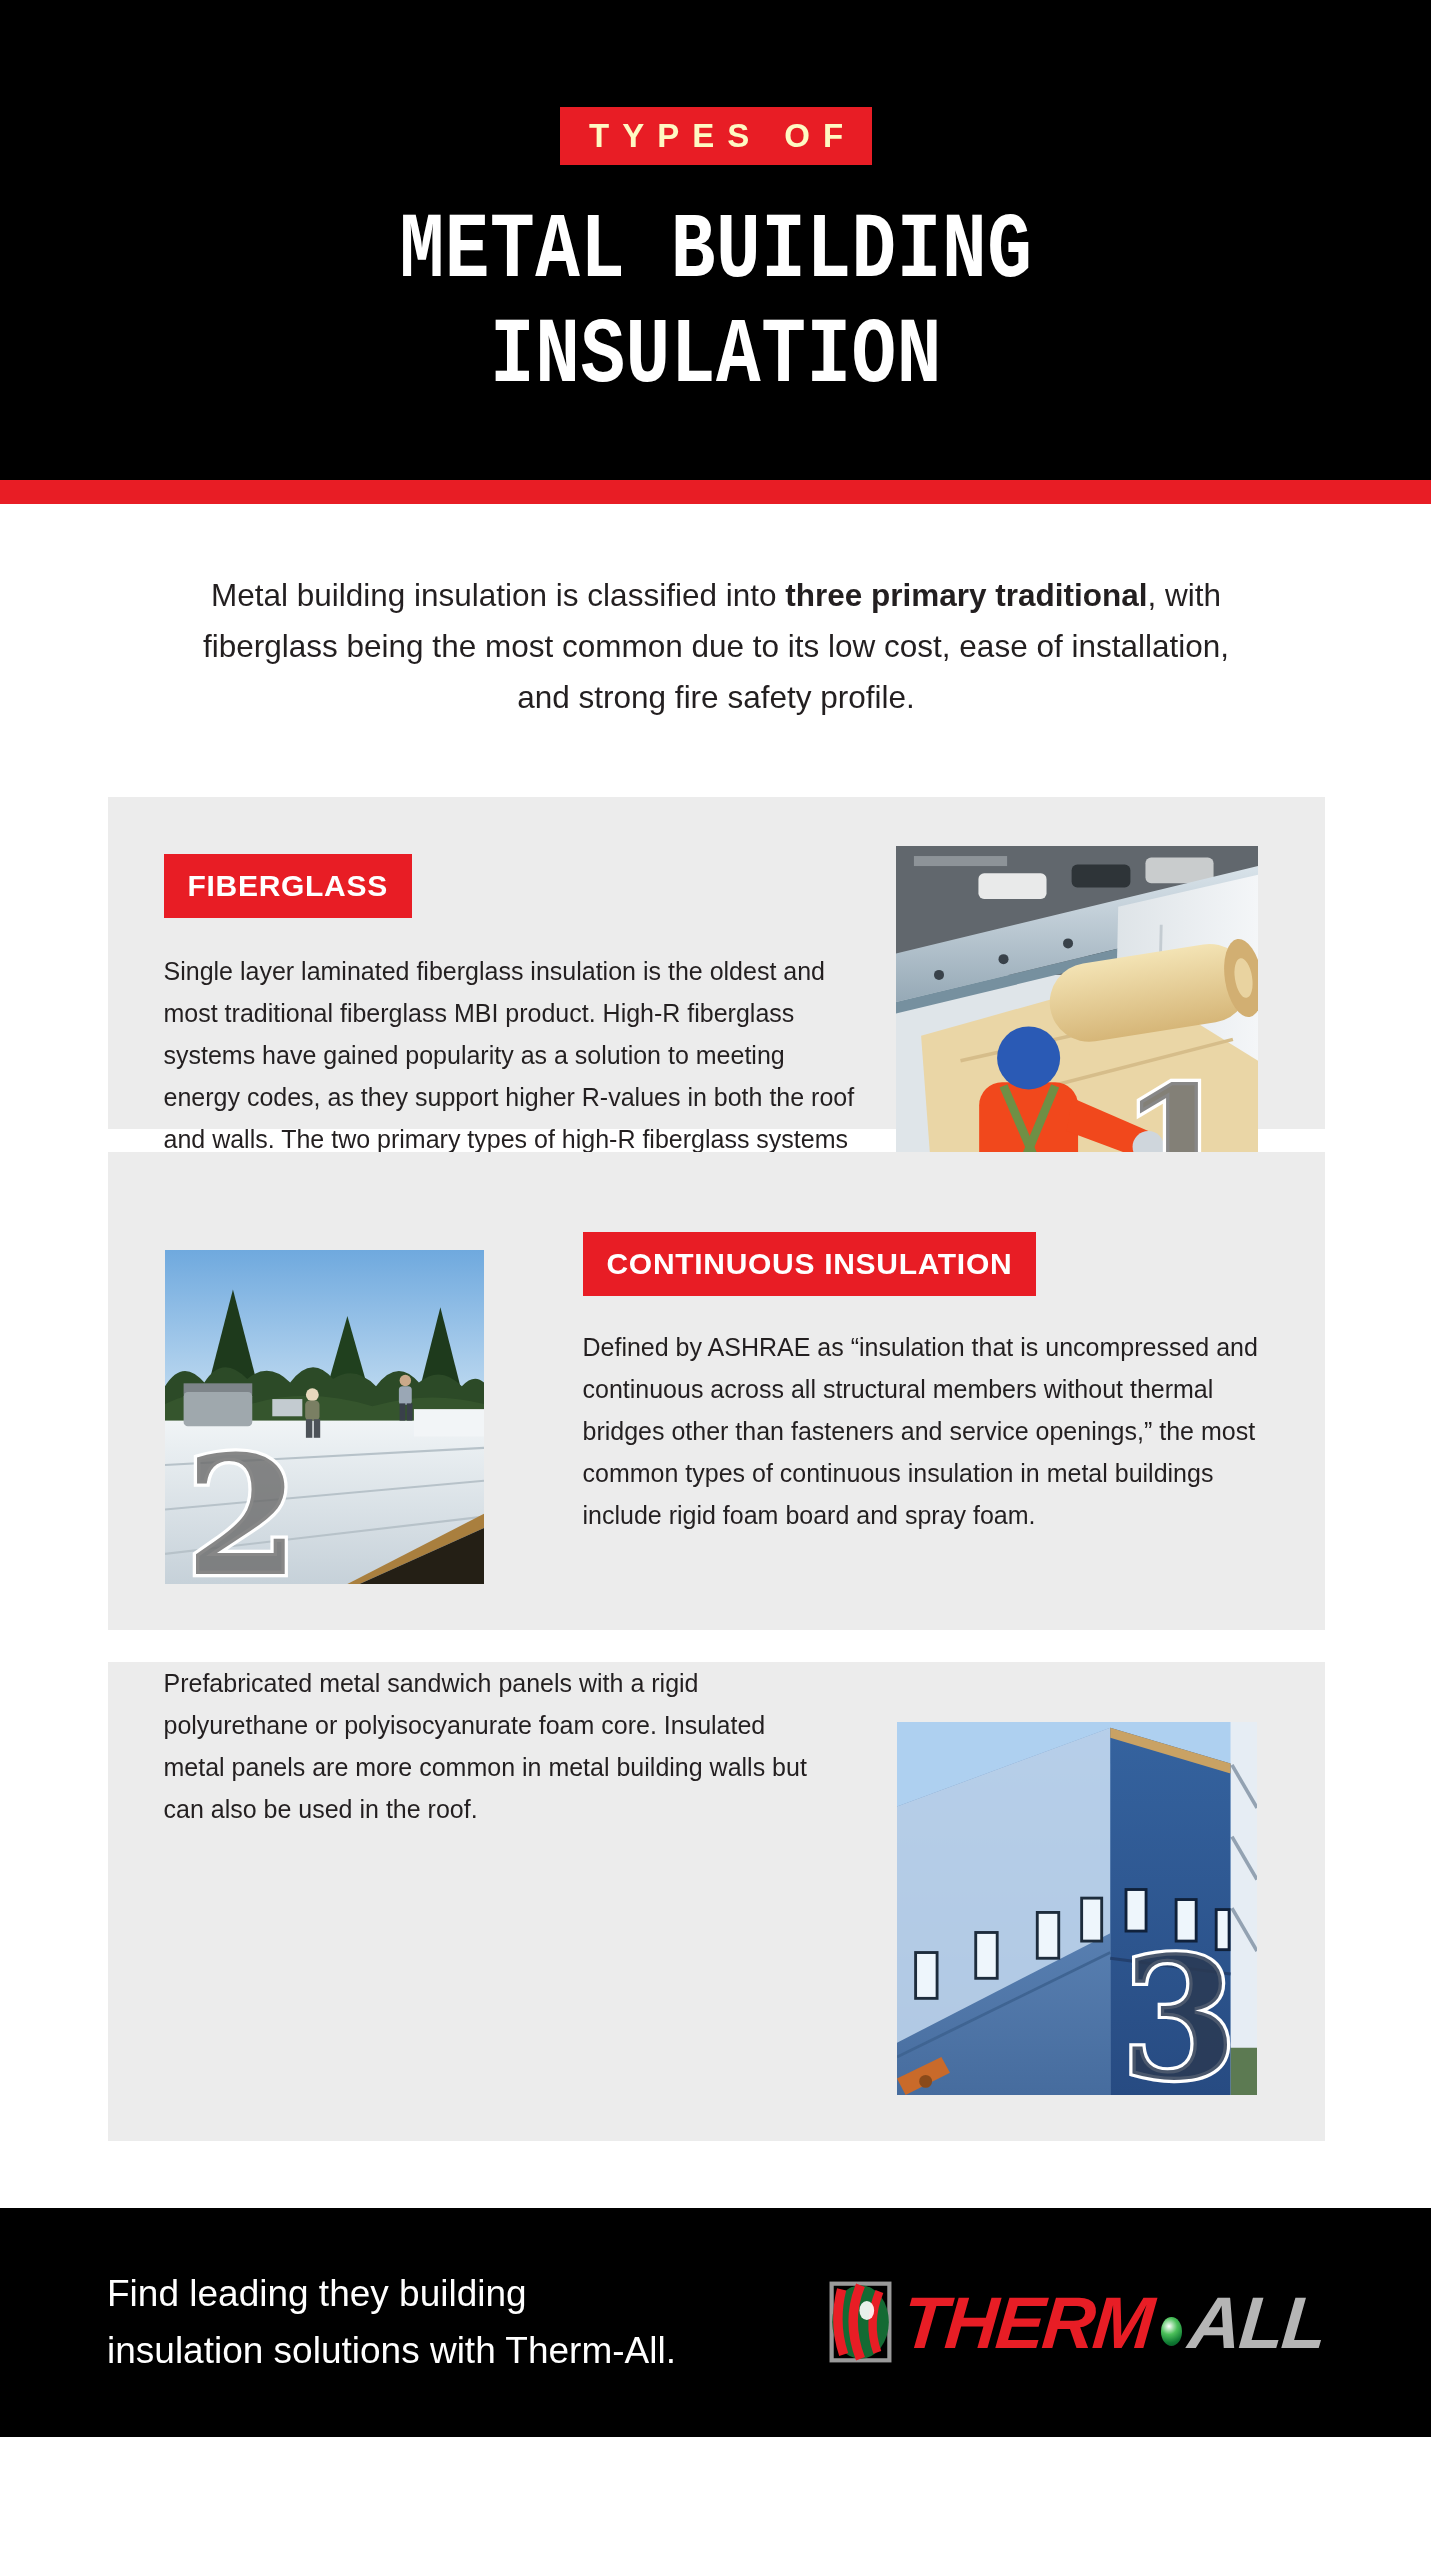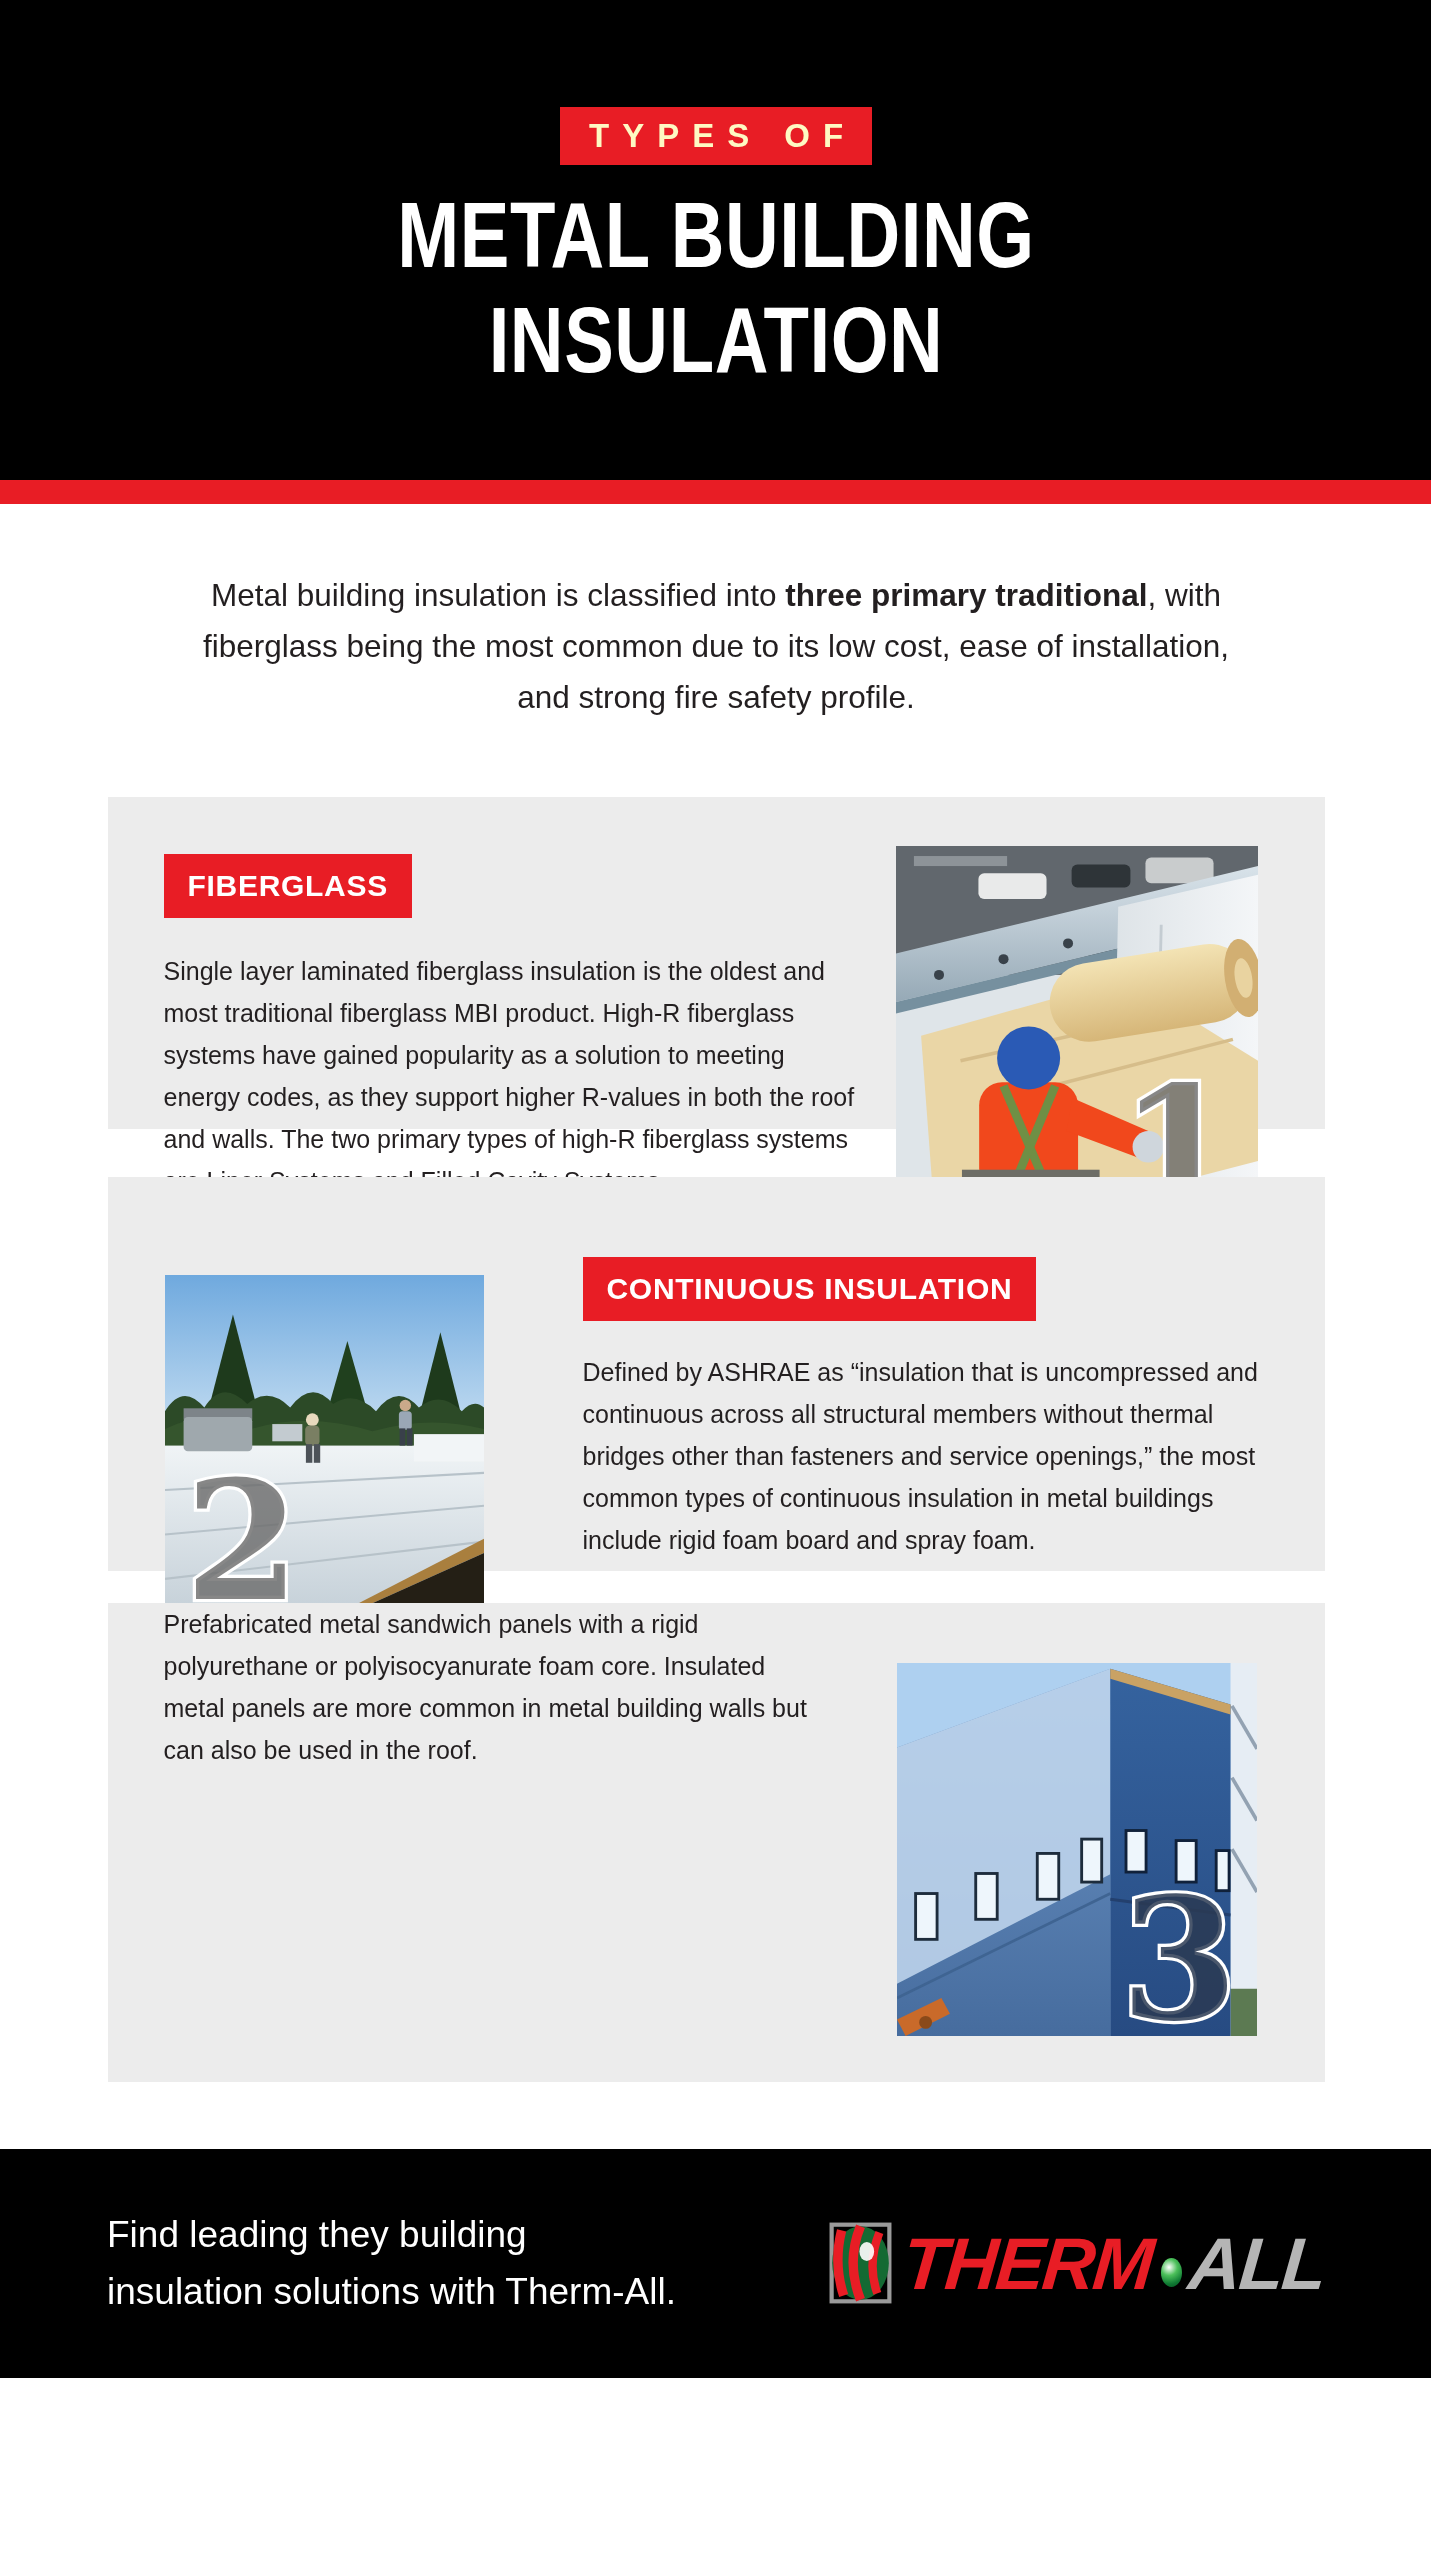--- a/index.html
+++ b/index.html
@@ -27,23 +27,24 @@
   .badge{
     display:inline-block;
     background:var(--red);
     color:#fef9c3;
     font-size:33px;
     font-weight:700;
     letter-spacing:13px;
     padding:10px 15.8px 10px 29px;
   }
   .title{
-    margin-top:18px;
+    margin-top:34px;
     color:#fff;
     font-weight:700;
+    font-family:Liberation Mono, monospace;
   }
   .title-line{
     display:block;
     font-size:93px;
     line-height:105px;
     letter-spacing:0.7px;
     transform:scaleX(0.80);
     transform-origin:50% 50%;
     white-space:nowrap;
   }
@@ -59,21 +60,21 @@
   }
   .intro b{font-weight:700;}
   
   .card{
     position:relative;
     width:1217px;
     margin:0 auto;
     background:var(--card-bg);
   }
   .card-1{margin-top:74px;height:332px;}
-  .card-2{margin-top:48px;height:394px;}
+  .card-2{margin-top:23px;height:478px;}
   .card-3{margin-top:26px;height:479px;}
   .label{
     display:inline-block;
     background:var(--red);
     color:#fff;
     font-weight:700;
     font-size:30px;
     letter-spacing:0.7px;
     padding:15px 24px;
     white-space:nowrap;

